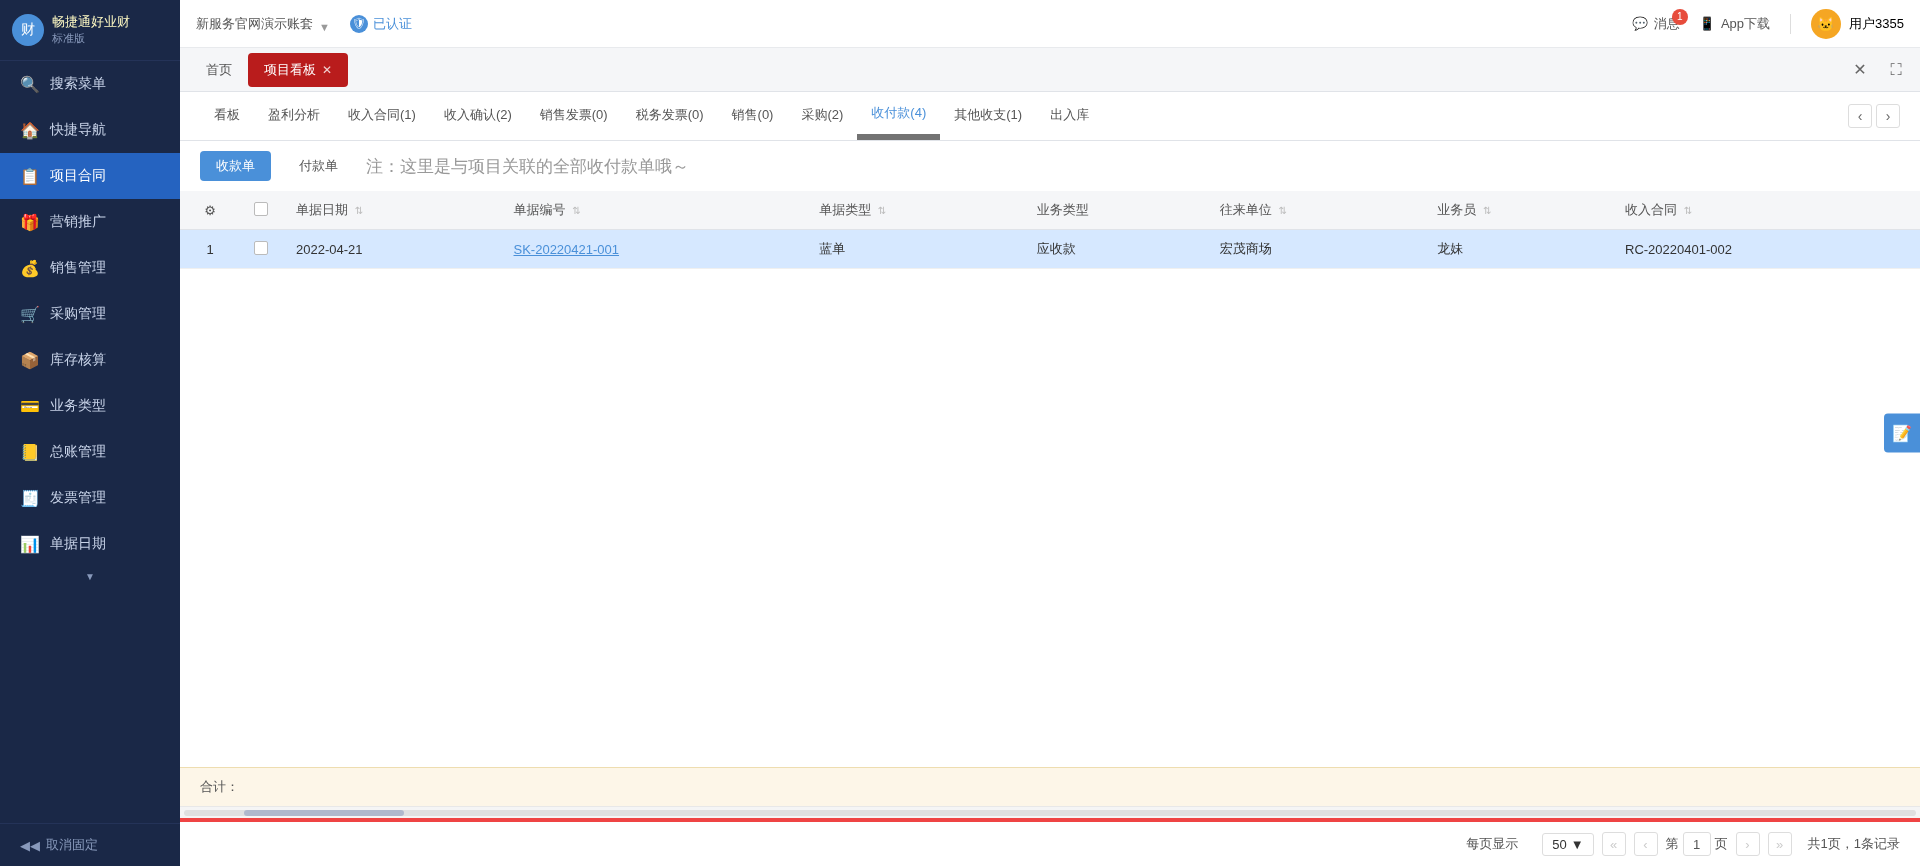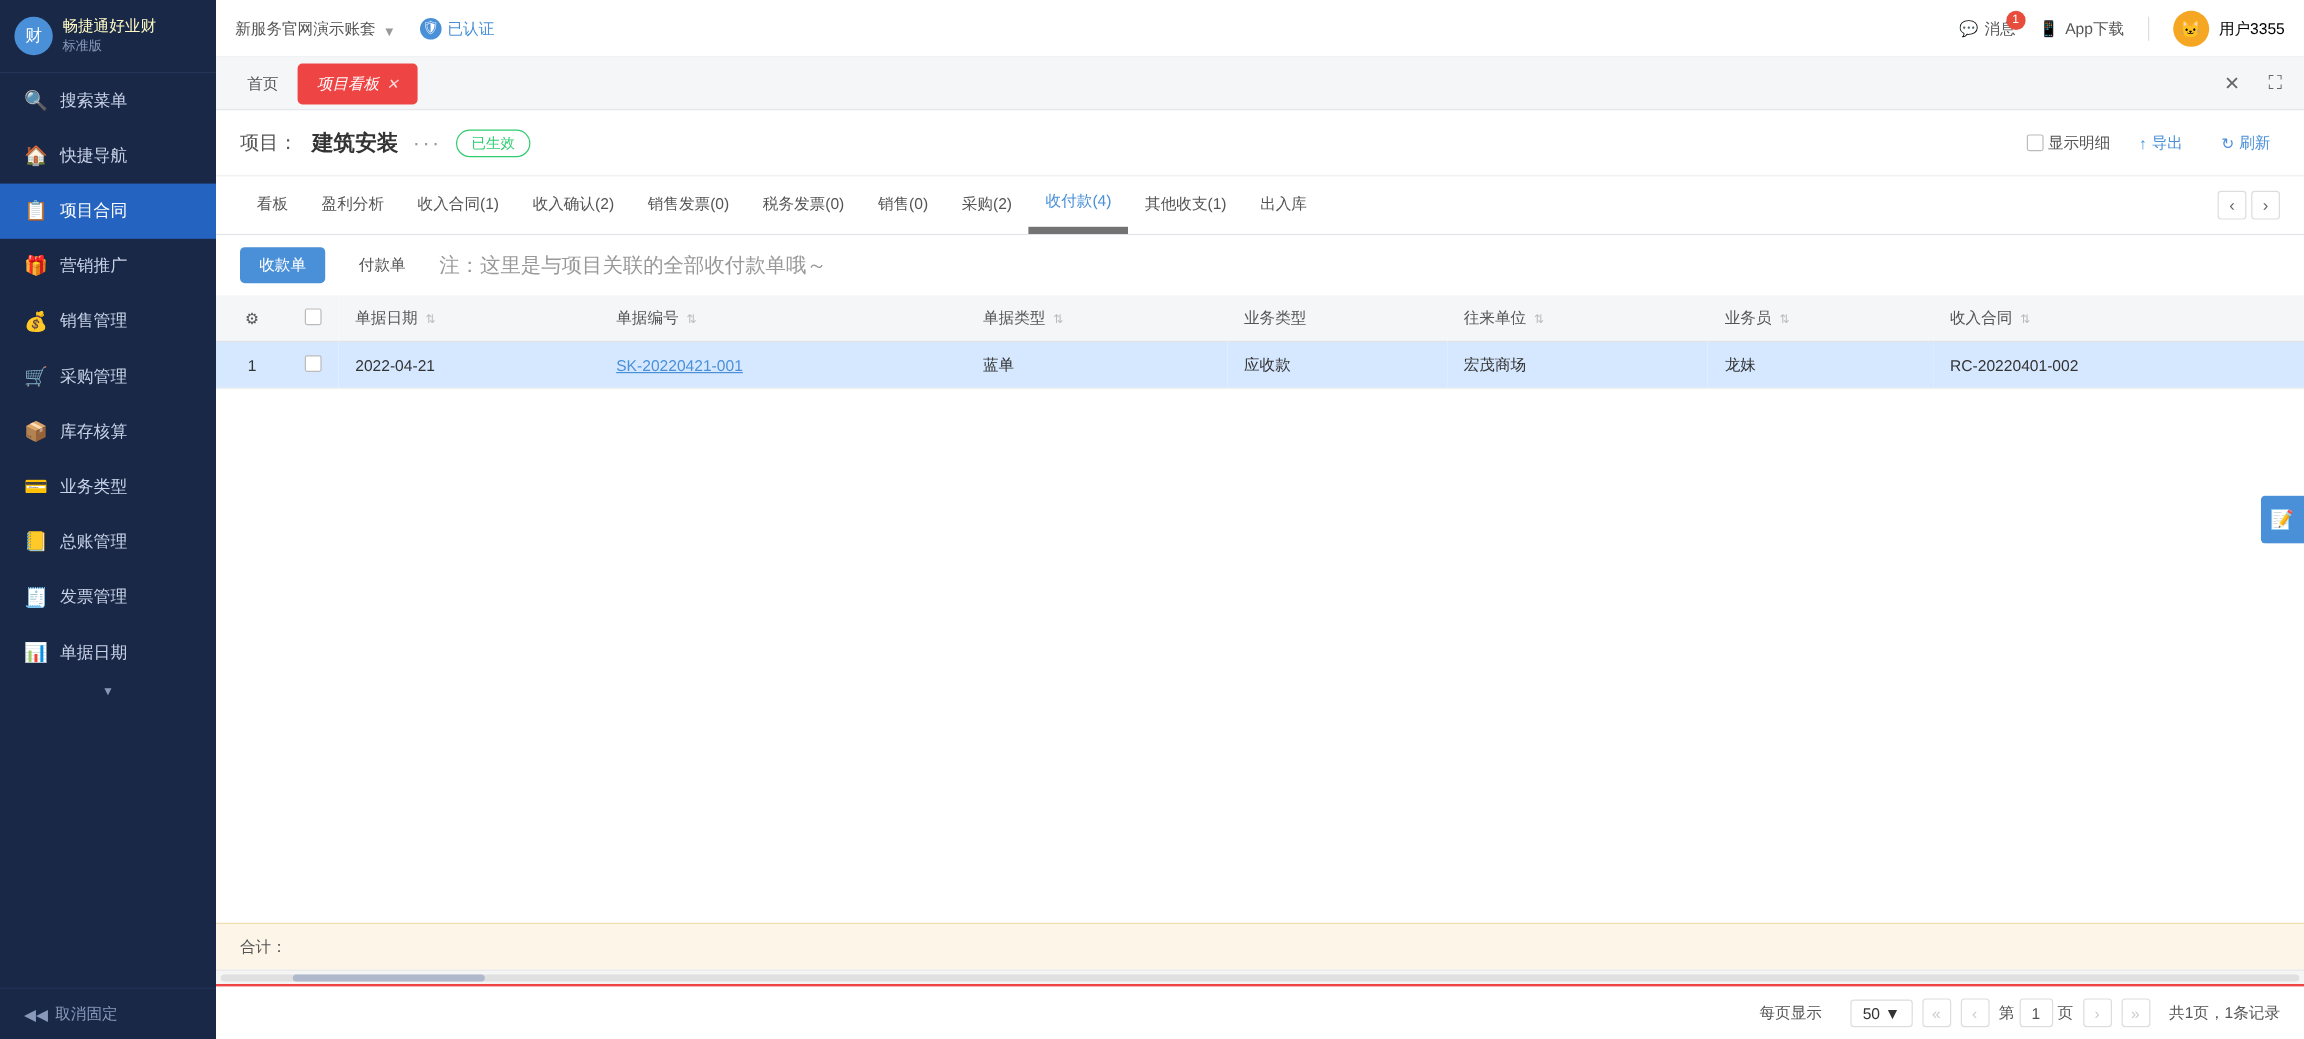--- a/index.html
+++ b/index.html
@@ -212,24 +212,23 @@
       padding: 8px 16px;
       cursor: pointer;
       font-size: 13px;
       color: #555;
       border-radius: 2px;
       display: flex;
       align-items: center;
       gap: 6px;
     }
     .tab-item.active {
-      background: #ef4444;
+      background: #b91c1c;
       color: white;
       border-radius: 4px;
-      font-style: italic;
     }
     .tab-close {
       font-size: 12px;
       cursor: pointer;
       opacity: 0.8;
     }
     .tabbar-right {
       margin-left: auto;
       display: flex;
       align-items: center;
@@ -474,21 +473,21 @@
 
     
     .pagination {
       display: flex;
       align-items: center;
       justify-content: flex-end;
       padding: 10px 20px;
       gap: 8px;
       font-size: 13px;
       color: #555;
-      border-top: 2px solid #ef4444;
+      border-top: 4px solid #ef4444;
       flex-shrink: 0;
       background: white;
     }
     .pagination-label { color: #555; }
     .pagination-select {
       border: 1px solid #ddd;
       border-radius: 3px;
       padding: 3px 9px;
       font-size: 13px;
       color: #333;
@@ -660,40 +659,20 @@
         <span class="tab-close">✕</span>
       </div>
       <div class="tabbar-right">
         <div class="tabbar-icon-btn">✕</div>
         <div class="tabbar-icon-btn">⛶</div>
       </div>
     </div>
 
     <div class="page-content">
 
-      <div class="project-header">
-        <span class="project-prefix">项目：</span>
-        <span class="project-title">建筑安装</span>
-        <span class="project-more">···</span>
-        <span class="project-status">已生效</span>
-        <div class="project-header-right">
-          <div class="show-detail">
-            <div class="checkbox-box"></div>
-            <span>显示明细</span>
-          </div>
-          <div class="btn-export">
-            <span>↑</span>
-            <span>导出</span>
-          </div>
-          <div class="btn-refresh">
-            <span>↻</span>
-            <span>刷新</span>
-          </div>
-        </div>
-      </div>
 
       <div class="subtabs">
         <div class="subtab">
           <span>看板</span>
         </div>
         <div class="subtab">
           <span>盈利分析</span>
         </div>
         <div class="subtab">
           <span>收入合同(1)</span>

